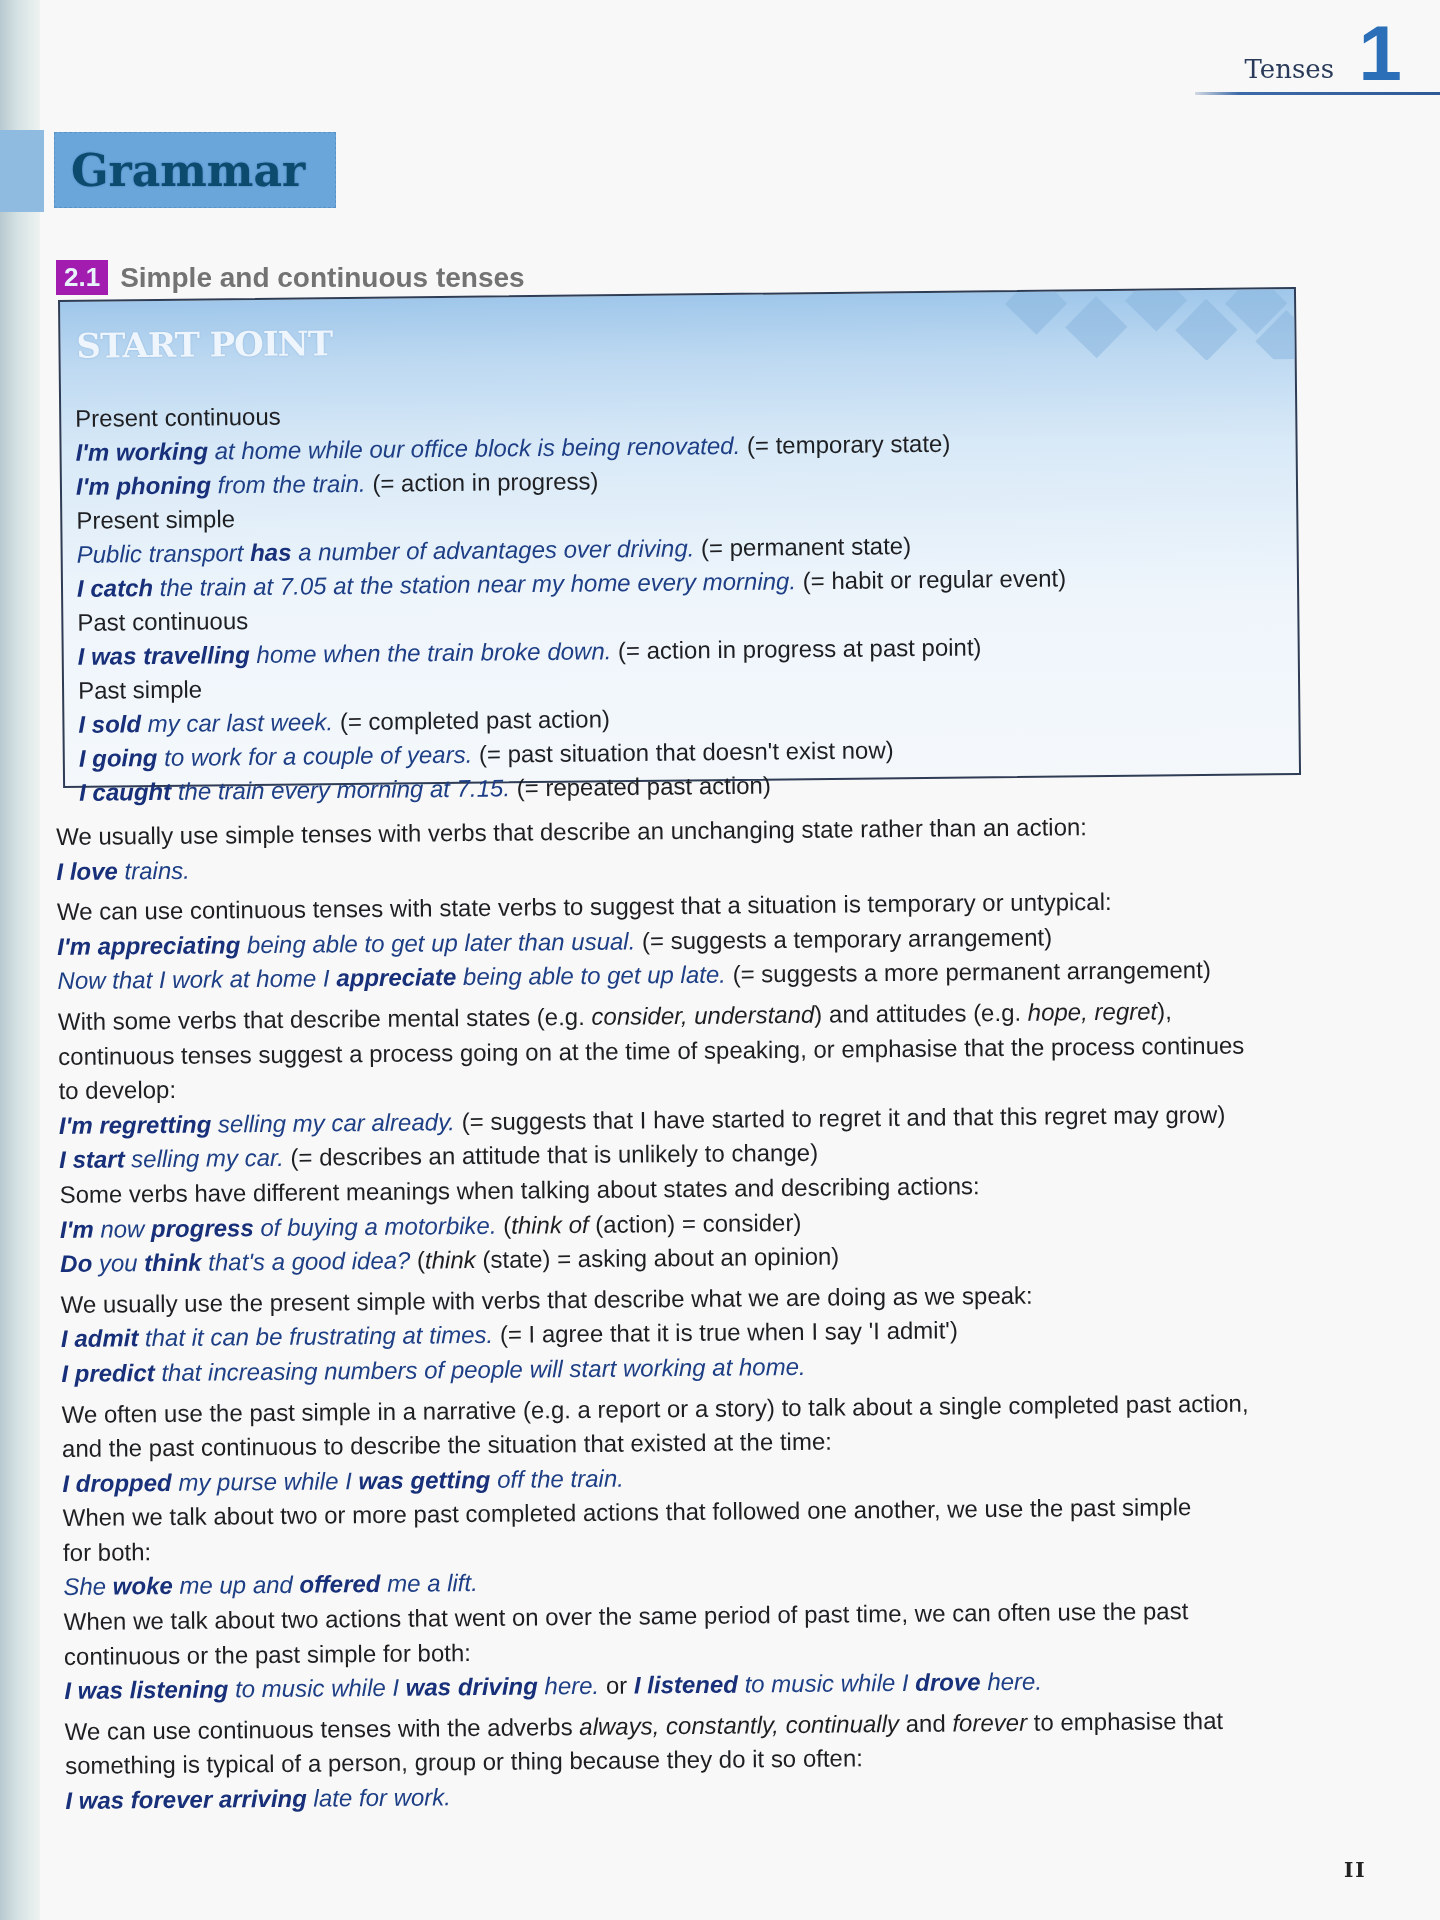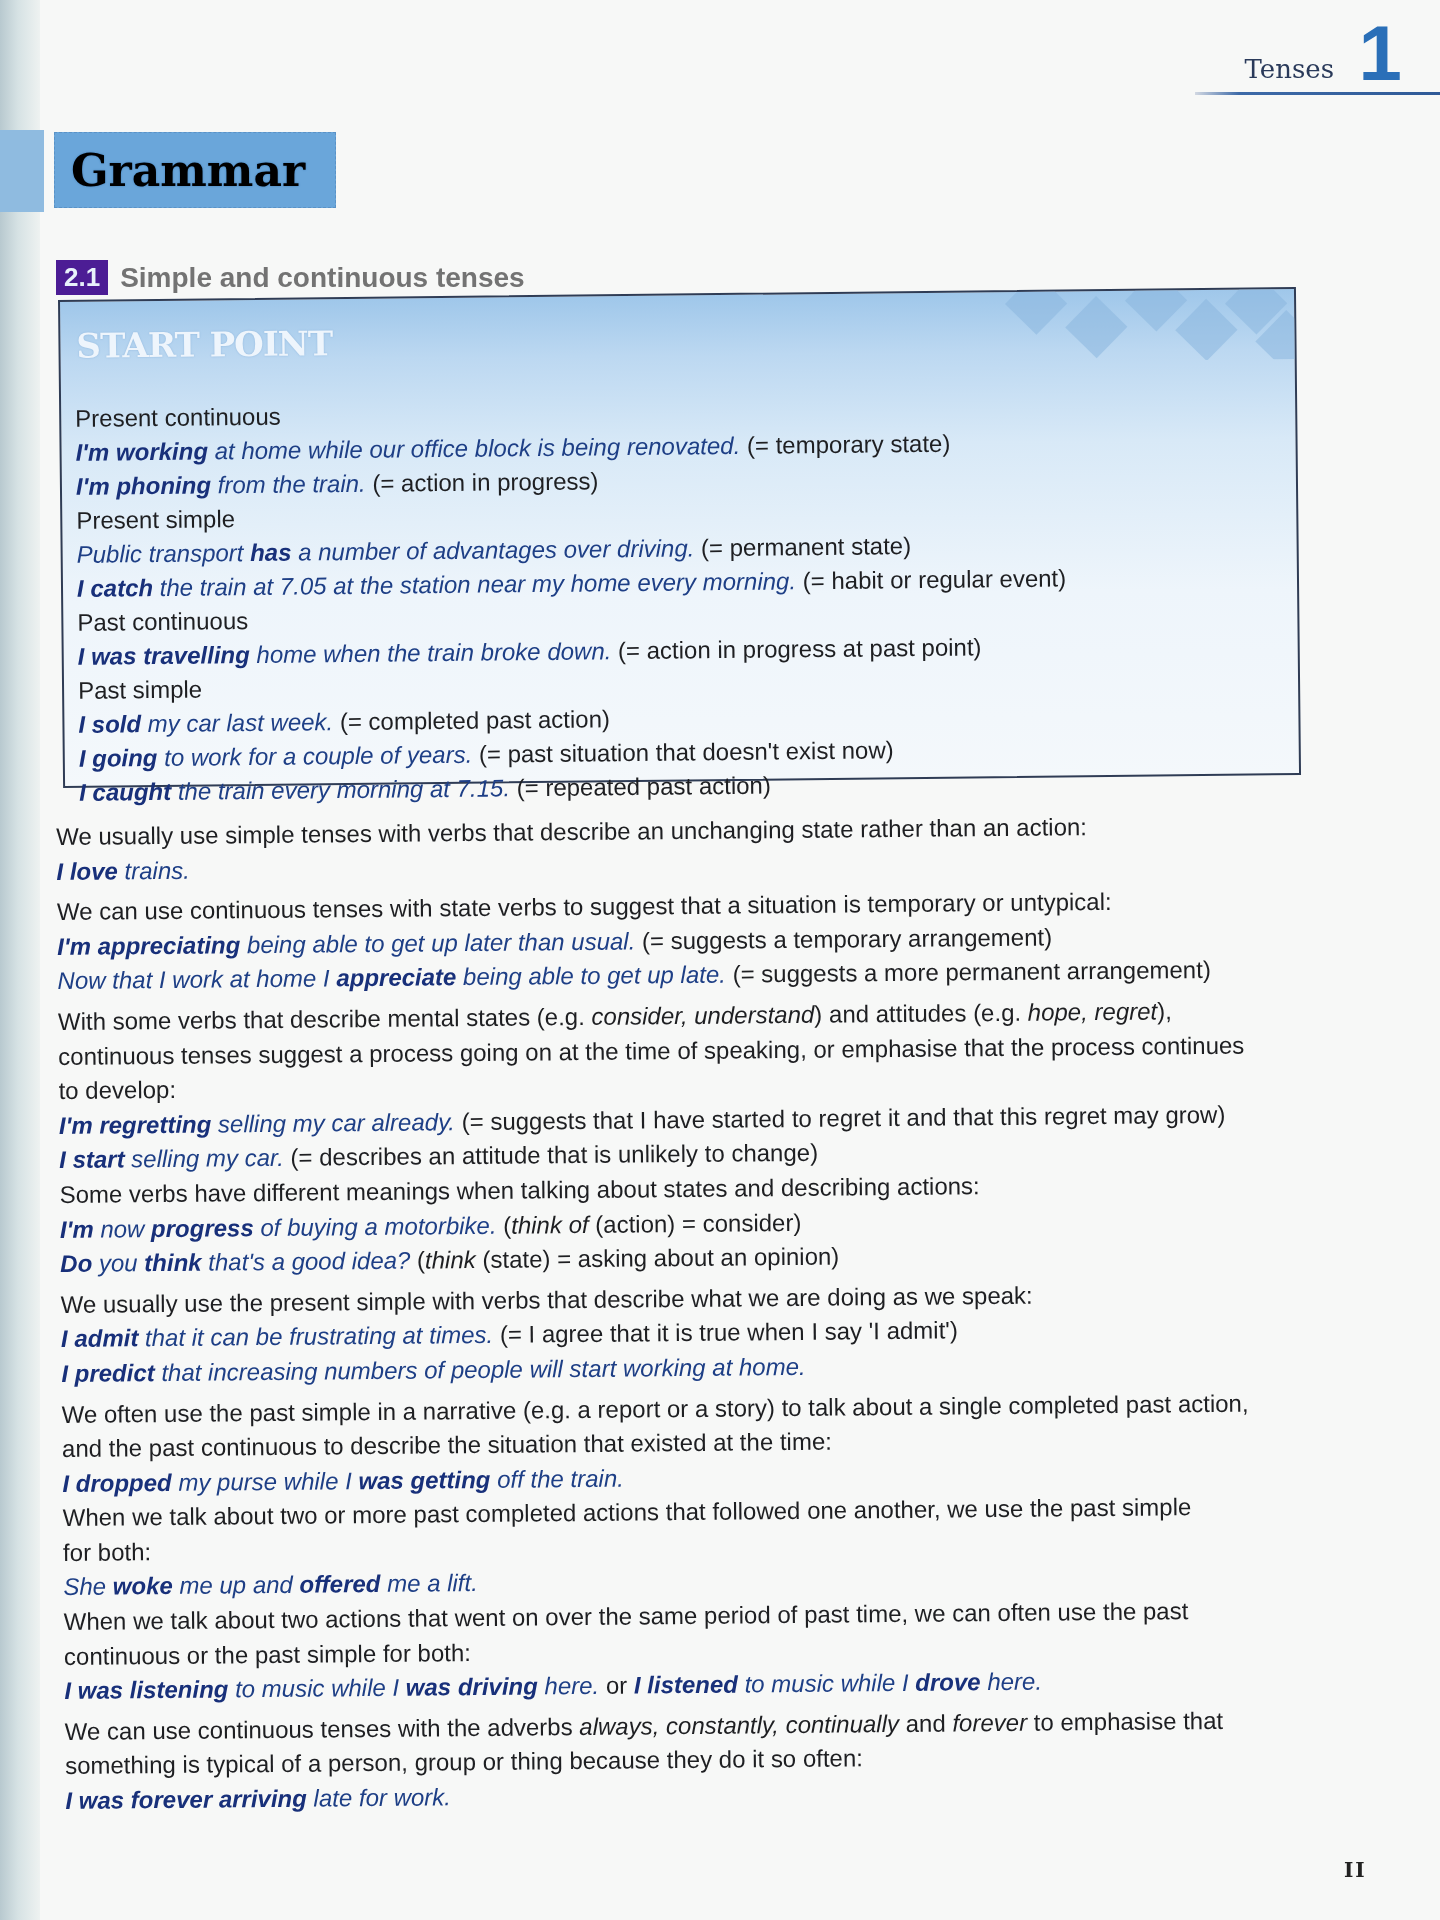--- a/index.html
+++ b/index.html
@@ -28,30 +28,30 @@
   .running-head .rule {
     position:absolute; right:0; top:82px; width:245px; height:3px;
     background:linear-gradient(90deg,#d2d8e2 0%,#3d6aa8 18%,#2f5a97 100%);
   }
   .grammar-banner {
     position:absolute; left:0; top:130px; height:82px; display:flex;
   }
   .grammar-banner .tab { width:44px; height:82px; background:#8fbbe0; }
   .grammar-banner .label {
     margin-left:10px; width:282px; height:76px; margin-top:2px;
-    background:#6aa6da; color:#000000; border:1px dashed #5a92c6;
+    background:#6aa6da; color:#0c4a6e; border:1px dashed #5a92c6;
     font-family:"DejaVu Serif", serif; font-weight:bold; font-size:44px;
     line-height:76px; padding-left:16px; box-sizing:border-box;
     text-shadow:0 0 2px #3d79b3;
   }
   .section-head {
     position:absolute; left:56px; top:260px; display:flex; align-items:center;
   }
   .section-head .num {
-    background:#4c1d95; color:#e8f2fb; font-weight:bold; font-size:26px;
+    background:#a21caf; color:#e8f2fb; font-weight:bold; font-size:26px;
     padding:2px 8px; margin-right:12px;
   }
   .section-head .heading { font-size:28px; font-weight:bold; color:#737373; }
   .start-point {
     position:absolute; left:58px; top:300px; width:1238px; height:488px;
     border:2px solid #2f3c55; box-sizing:border-box;
     background:linear-gradient(180deg,#9fc7ea 0px,#bcd8f1 60px,#d8e9f7 150px,#eef5fb 300px,#f4f8fb 488px);
     transform:rotate(-0.6deg); transform-origin:left top;
   }
   .start-point .checks {

